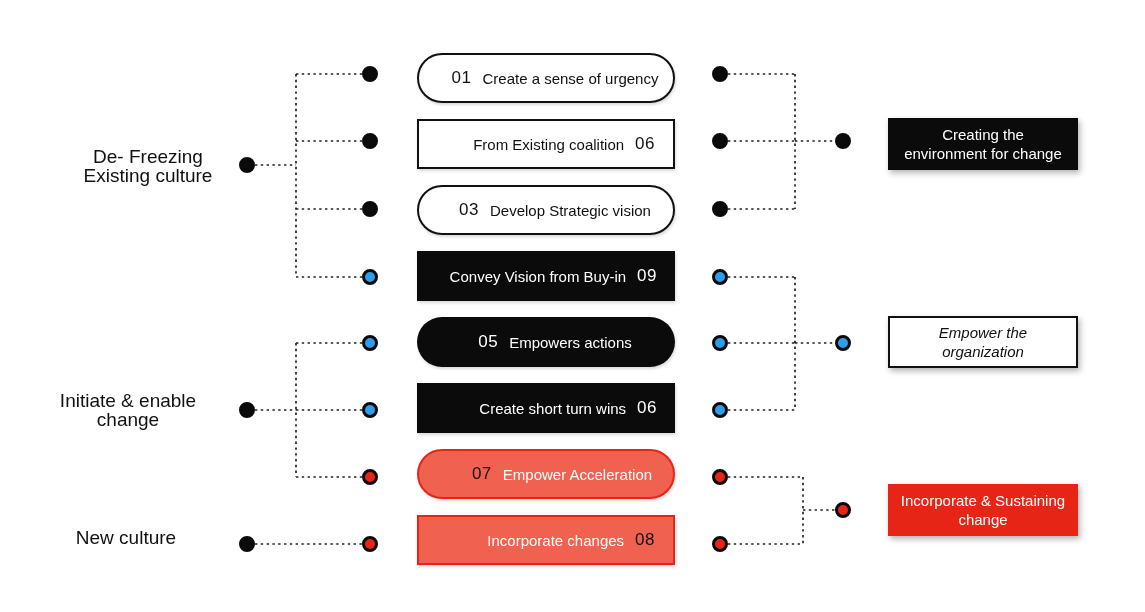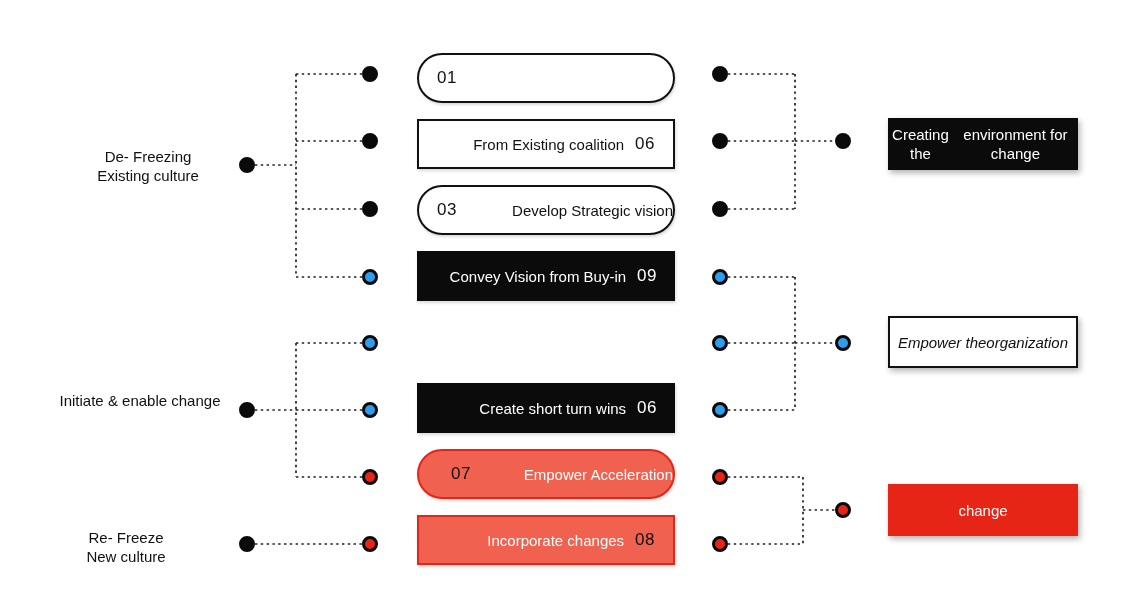--- a/index.html
+++ b/index.html
@@ -6,36 +6,36 @@
   .canvas{
     position:relative;width:1145px;height:612px;background:#ffffff;
     font-family:"Liberation Sans",sans-serif;overflow:hidden;
   }
   .wires{position:absolute;left:0;top:0;}
   .wires path{fill:none;stroke:var(--line,#222);stroke-width:1.7;stroke-dasharray:2.4 3.4;}
   .dot{
     position:absolute;width:16px;height:16px;border-radius:50%;
     border:3.5px solid #0a0a0a;box-sizing:border-box;background:#0a0a0a;
   }
-  .phase{position:absolute;text-align:center;font-size:15px;line-height:19px;color:#111;}
+  .phase{position:absolute;text-align:center;font-size:19px;line-height:19px;color:#111;}
   .step{
     position:absolute;left:417px;width:258px;height:50px;box-sizing:border-box;
     display:flex;align-items:center;gap:11px;font-size:15px;
     box-shadow:1px 2px 3px rgba(0,0,0,0.15);
   }
   .step .num{font-size:17px;letter-spacing:0.5px;}
-  .num-left{justify-content:space-between;padding-left:18px;border-radius:25px;}
+  .num-left{justify-content:center;padding-left:18px;border-radius:25px;}
   .num-right{justify-content:flex-end;padding-right:18px;}
   .step.white{background:#ffffff;border:2px solid #111;color:#111;}
   .step.black{background:var(--black,#0b0b0b);color:#fff;}
   .step.salmon{background:var(--salmon,#f0614f);border:2px solid var(--red,#e72517);color:#fff;padding-left:32px;}
   .step.salmon .num{color:#111;}
   .outcome{
     position:absolute;left:888px;width:190px;height:52px;box-sizing:border-box;
-    display:flex;flex-direction:row;align-items:center;justify-content:center;
+    display:flex;flex-direction:column;align-items:center;justify-content:center;
     text-align:center;font-size:15px;line-height:19px;
     box-shadow:2px 3px 6px rgba(0,0,0,0.3);
   }
   .outcome.black{background:var(--black,#0b0b0b);color:#fff;}
   .outcome.white{background:#ffffff;border:2px solid #111;color:#111;font-style:italic;}
   .outcome.red{background:var(--red,#e72517);color:#fff;}
 </style>
 </head>
 <body>
 
@@ -47,25 +47,24 @@
     <path d="M255 544 H362"></path>
     <path d="M728 74 H795 M728 141 H795 M728 209 H795 M795 74 V209 M795 141 H835"></path>
     <path d="M728 277 H795 M728 343 H795 M728 410 H795 M795 277 V410 M795 343 H835"></path>
     <path d="M728 477 H803 M728 544 H803 M803 477 V544 M803 510 H835"></path>
   </svg>
 
   <div class="phase" style="left:58px;top:147px;width:180px">
     <div>De- Freezing</div>
     <div>Existing culture</div>
   </div>
-  <div class="phase" style="left:40px;top:391px;width:200px">
+  <div class="phase" style="left:28px;top:391px;width:200px">
     <div>Initiate &amp; enable change</div>
   </div>
   <div class="phase" style="left:36px;top:528px;width:180px">
-    <div>Re- Freeze</div>
     <div>New culture</div>
   </div>
 
   <div class="dot" style="left: 239px; top: 157px; background: rgb(11, 11, 11);"></div>
   <div class="dot" style="left: 239px; top: 402px; background: rgb(11, 11, 11);"></div>
   <div class="dot" style="left: 239px; top: 536px; background: rgb(11, 11, 11);"></div>
 
   <div class="dot" style="left: 362px; top: 66px; background: rgb(11, 11, 11);"></div>
   <div class="dot" style="left: 362px; top: 133px; background: rgb(11, 11, 11);"></div>
   <div class="dot" style="left: 362px; top: 201px; background: rgb(11, 11, 11);"></div>
@@ -83,32 +82,37 @@
   <div class="dot" style="left: 712px; top: 402px; background: rgb(47, 156, 236);"></div>
   <div class="dot" style="left: 712px; top: 469px; background: rgb(231, 37, 23);"></div>
   <div class="dot" style="left: 712px; top: 536px; background: rgb(231, 37, 23);"></div>
 
   <div class="dot" style="left: 835px; top: 133px; background: rgb(11, 11, 11);"></div>
   <div class="dot" style="left: 835px; top: 335px; background: rgb(47, 156, 236);"></div>
   <div class="dot" style="left: 835px; top: 502px; background: rgb(231, 37, 23);"></div>
 
   <div class="step white num-left" style="top:53px">
     <span class="num">01</span>
+    <span class="label">Create a sense of urgency</span>
   </div>
   <div class="step white num-right" style="top:119px">
     <span class="label">From Existing coalition</span>
     <span class="num">06</span>
   </div>
   <div class="step white num-left" style="top:185px">
     <span class="num">03</span>
     <span class="label">Develop Strategic vision</span>
   </div>
   <div class="step black num-right" style="top:251px">
     <span class="label">Convey Vision from Buy-in</span>
     <span class="num">09</span>
+  </div>
+  <div class="step black num-left" style="top:317px">
+    <span class="num">05</span>
+    <span class="label">Empowers actions</span>
   </div>
   <div class="step black num-right" style="top:383px">
     <span class="label">Create short turn wins</span>
     <span class="num">06</span>
   </div>
   <div class="step salmon num-left" style="top:449px">
     <span class="num">07</span>
     <span class="label">Empower Acceleration</span>
   </div>
   <div class="step salmon num-right" style="top:515px">
@@ -118,16 +122,17 @@
 
   <div class="outcome black" style="top:118px">
     <div>Creating the</div>
     <div>environment for change</div>
   </div>
   <div class="outcome white" style="top:316px">
     <div>Empower the</div>
     <div>organization</div>
   </div>
   <div class="outcome red" style="top:484px">
+    <div>Incorporate &amp; Sustaining</div>
     <div>change</div>
   </div>
 
 </div>
 
 </body></html>

